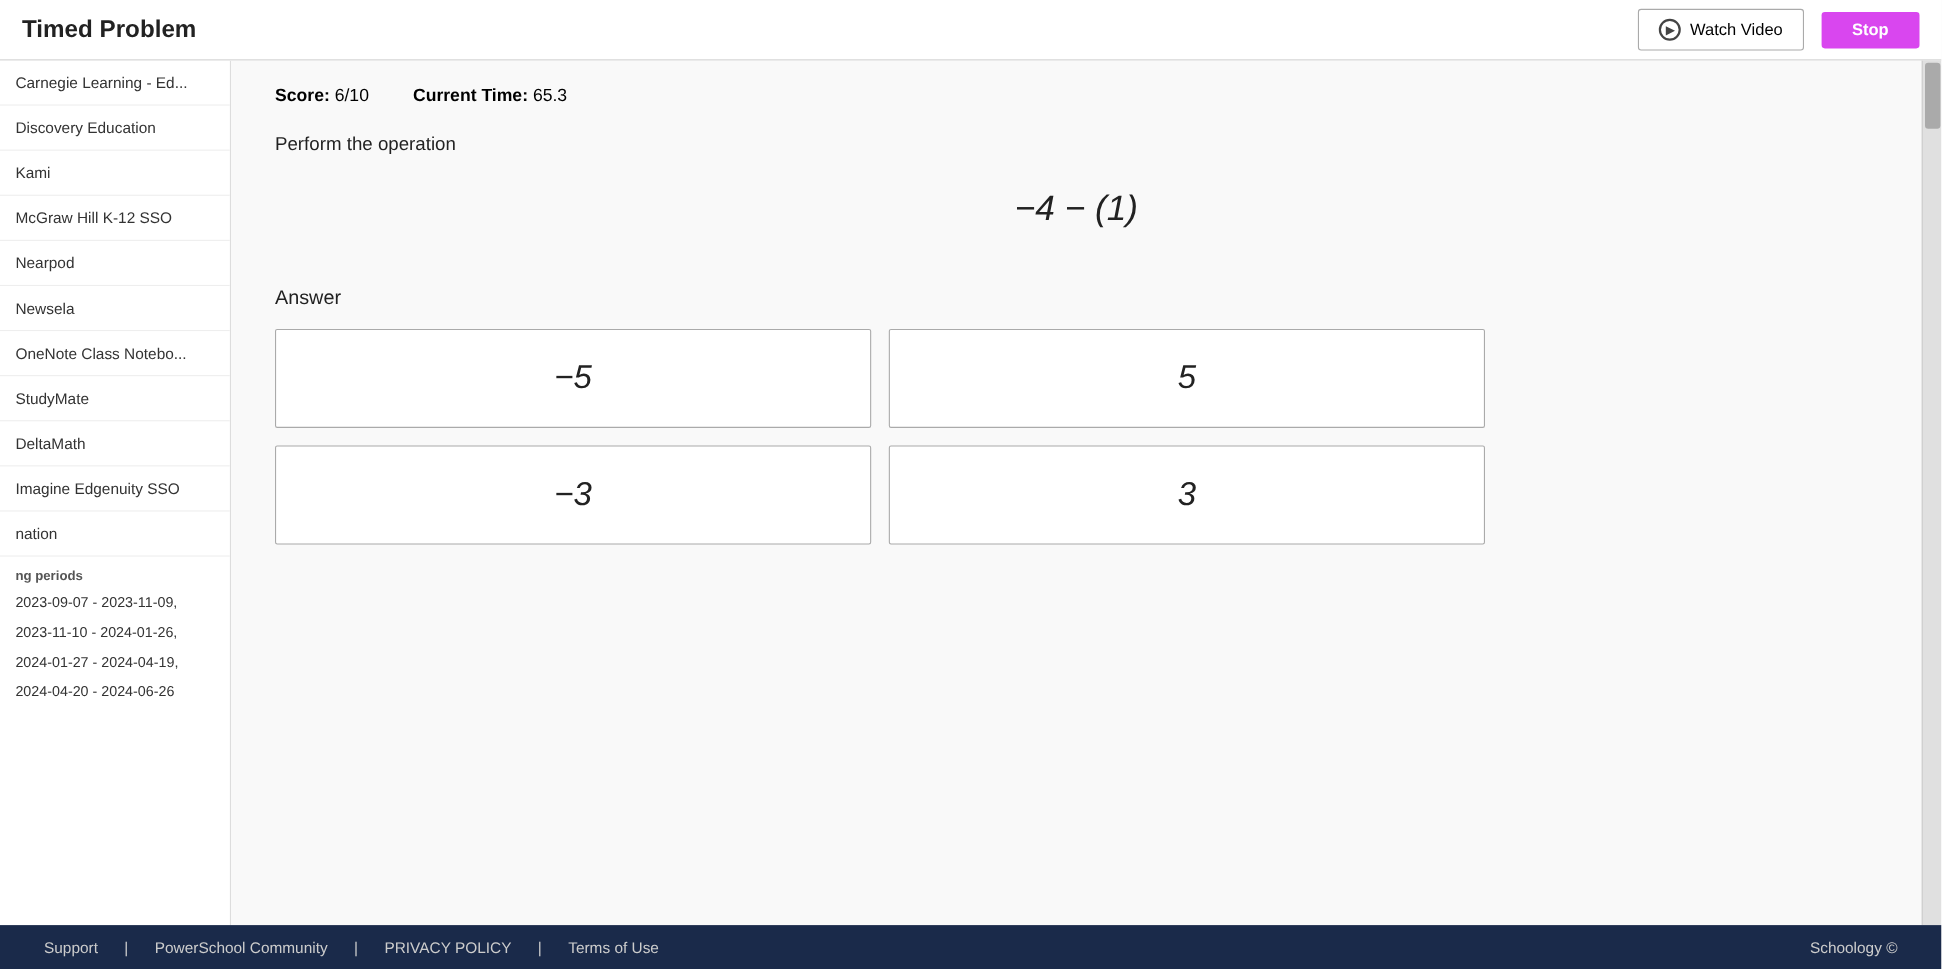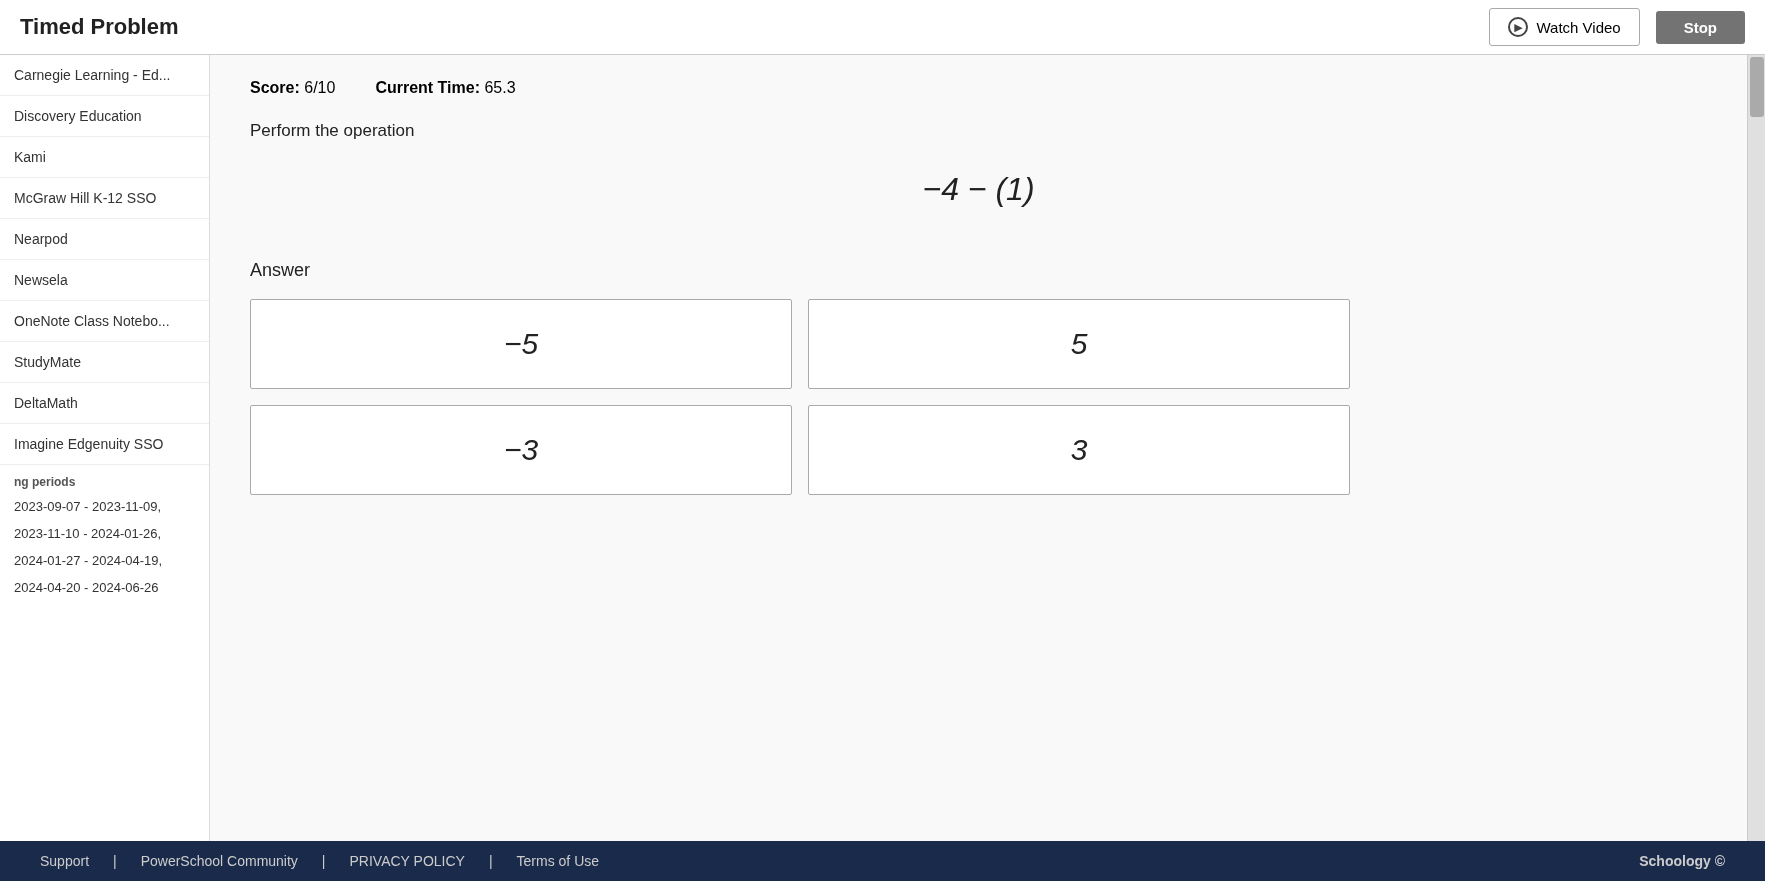--- a/index.html
+++ b/index.html
@@ -30,21 +30,21 @@
       align-items: center;
       gap: 8px;
       border: 1px solid #aaa;
       background: #fff;
       padding: 8px 18px;
       font-size: 15px;
       cursor: pointer;
       border-radius: 3px;
     }
     .stop-btn {
-      background: #737373;
+      background: #d946ef;
       color: #fff;
       border: none;
       padding: 8px 28px;
       font-size: 15px;
       cursor: pointer;
       border-radius: 3px;
       font-weight: bold;
     }
 
     
@@ -174,21 +174,21 @@
       padding: 12px 40px;
       font-size: 14px;
       flex-shrink: 0;
     }
     .footer a, .footer span {
       color: #ccc;
       cursor: pointer;
       text-decoration: none;
     }
     .footer-sep { color: #666; }
-    .footer-brand { color: #fff; font-weight: bold; margin-left: auto; }
+    .footer-brand { color: #fff; font-weight: normal; margin-left: auto; }
 
     .circle-icon {
       display: inline-flex;
       align-items: center;
       justify-content: center;
       width: 20px;
       height: 20px;
       border: 2px solid #444;
       border-radius: 50%;
       font-size: 11px;
@@ -215,20 +215,21 @@
     <div class="sidebar-item">Carnegie Learning - Ed...</div>
     <div class="sidebar-item">Discovery Education</div>
     <div class="sidebar-item">Kami</div>
     <div class="sidebar-item">McGraw Hill K-12 SSO</div>
     <div class="sidebar-item">Nearpod</div>
     <div class="sidebar-item">Newsela</div>
     <div class="sidebar-item">OneNote Class Notebo...</div>
     <div class="sidebar-item">StudyMate</div>
     <div class="sidebar-item">DeltaMath</div>
     <div class="sidebar-item">Imagine Edgenuity SSO</div>
+    <div class="sidebar-item">nation</div>
     <div class="sidebar-section-label">ng periods</div>
     <div class="sidebar-period-item">2023-09-07 - 2023-11-09,</div>
     <div class="sidebar-period-item">2023-11-10 - 2024-01-26,</div>
     <div class="sidebar-period-item">2024-01-27 - 2024-04-19,</div>
     <div class="sidebar-period-item">2024-04-20 - 2024-06-26</div>
   </div>
 
   <div class="content-area">
     <div class="score-row">
       <div>

